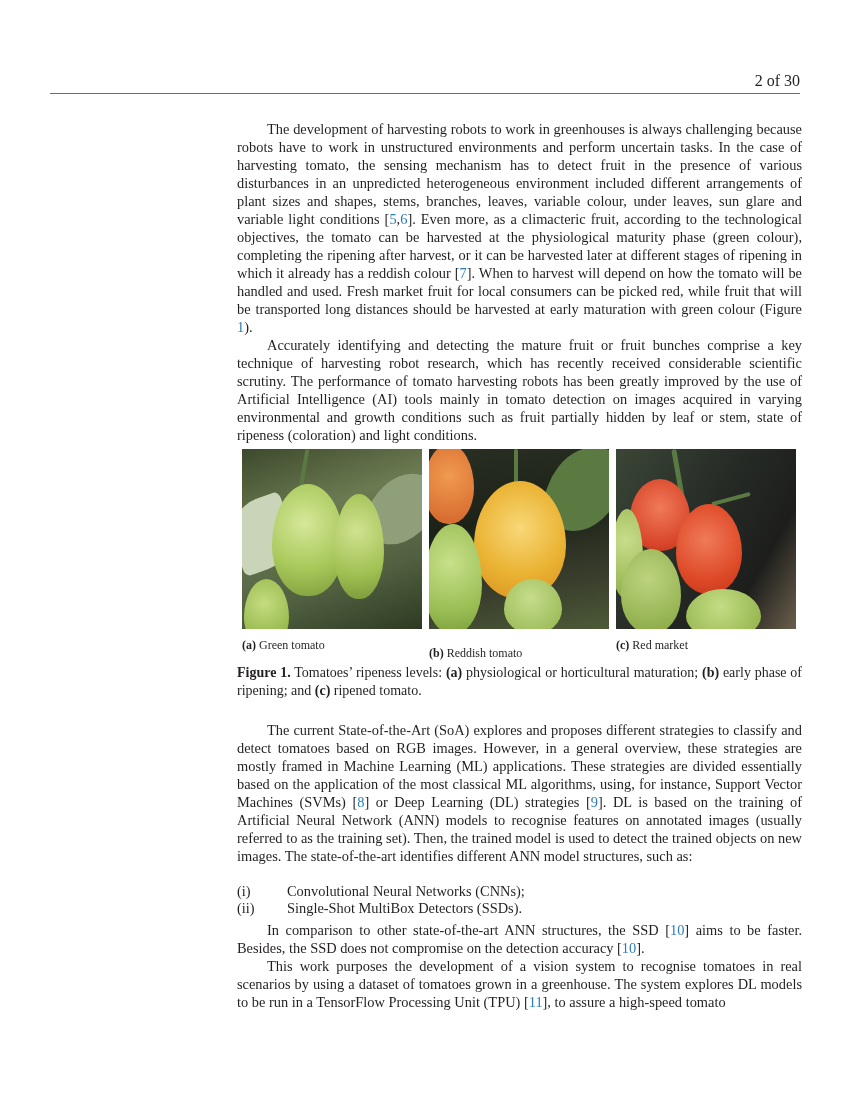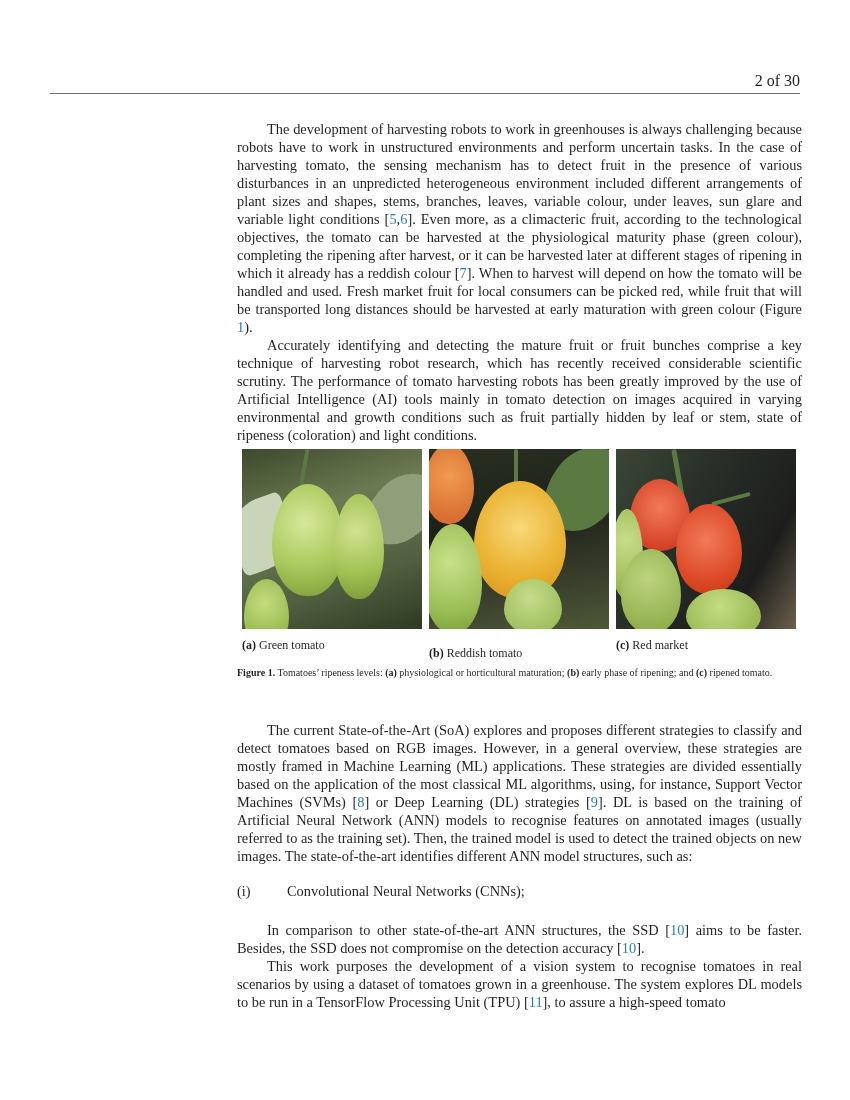--- a/index.html
+++ b/index.html
@@ -25,21 +25,21 @@
   .blob { position: absolute; border-radius: 50% 50% 48% 48% / 55% 55% 45% 45%; }
   .leaf { position: absolute; border-radius: 60% 10% 60% 10%; }
   .stem { position: absolute; background: #5b7a43; border-radius: 3px; }
 
   .subcap { position: absolute; top: 638px; font-size: 12px; }
   .subcap b { font-weight: bold; }
   #subcap-a { left: 242px; }
   #subcap-b { left: 429px; margin-top: 8px; }
   #subcap-c { left: 616px; }
 
-  .figcaption { position: absolute; top: 664px; left: 237px; width: 565px; font-size: 10px; line-height: 17.5px; text-align: justify; }
+  .figcaption { position: absolute; top: 664px; left: 237px; width: 565px; font-size: 14px; line-height: 17.5px; text-align: justify; }
   .figcaption b { font-weight: bold; }
 
   #block2 { top: 721px; }
 
   .list { position: absolute; top: 883px; left: 237px; width: 565px; font-size: 14.4px; line-height: 17.4px; }
   .list-item { display: flex; }
   .list-num { width: 50px; }
 
   #block3 { top: 921px; }
 </style>
@@ -93,18 +93,22 @@
 
 <div id="block2" class="body-text">
   <p><span>The current State-of-the-Art (SoA) explores and proposes different strategies to classify and detect tomatoes based on RGB images. However, in a general overview, these strategies are mostly framed in Machine Learning (ML) applications. These strategies are divided essentially based on the application of the most classical ML algorithms, using, for instance, Support Vector Machines (SVMs) [</span><a class="cite">8</a><span>] or Deep Learning (DL) strategies [</span><a class="cite">9</a><span>]. DL is based on the training of Artificial Neural Network (ANN) models to recognise features on annotated images (usually referred to as the training set). Then, the trained model is used to detect the trained objects on new images. The state-of-the-art identifies different ANN model structures, such as:</span></p>
 </div>
 
 <div class="list">
   <div class="list-item">
       <span class="list-num">(i)</span>
       <span>Convolutional Neural Networks (CNNs);</span>
     </div>
+  <div class="list-item">
+      <span class="list-num">(ii)</span>
+      <span>Single-Shot MultiBox Detectors (SSDs).</span>
+    </div>
 </div>
 
 <div id="block3" class="body-text">
   <p><span>In comparison to other state-of-the-art ANN structures, the SSD [</span><a class="cite">10</a><span>] aims to be faster. Besides, the SSD does not compromise on the detection accuracy [</span><a class="cite">10</a><span>].</span></p>
   <p><span>This work purposes the development of a vision system to recognise tomatoes in real scenarios by using a dataset of tomatoes grown in a greenhouse. The system explores DL models to be run in a TensorFlow Processing Unit (TPU) [</span><a class="cite">11</a><span>], to assure a high-speed tomato</span></p>
 </div>
 
 </body></html>

